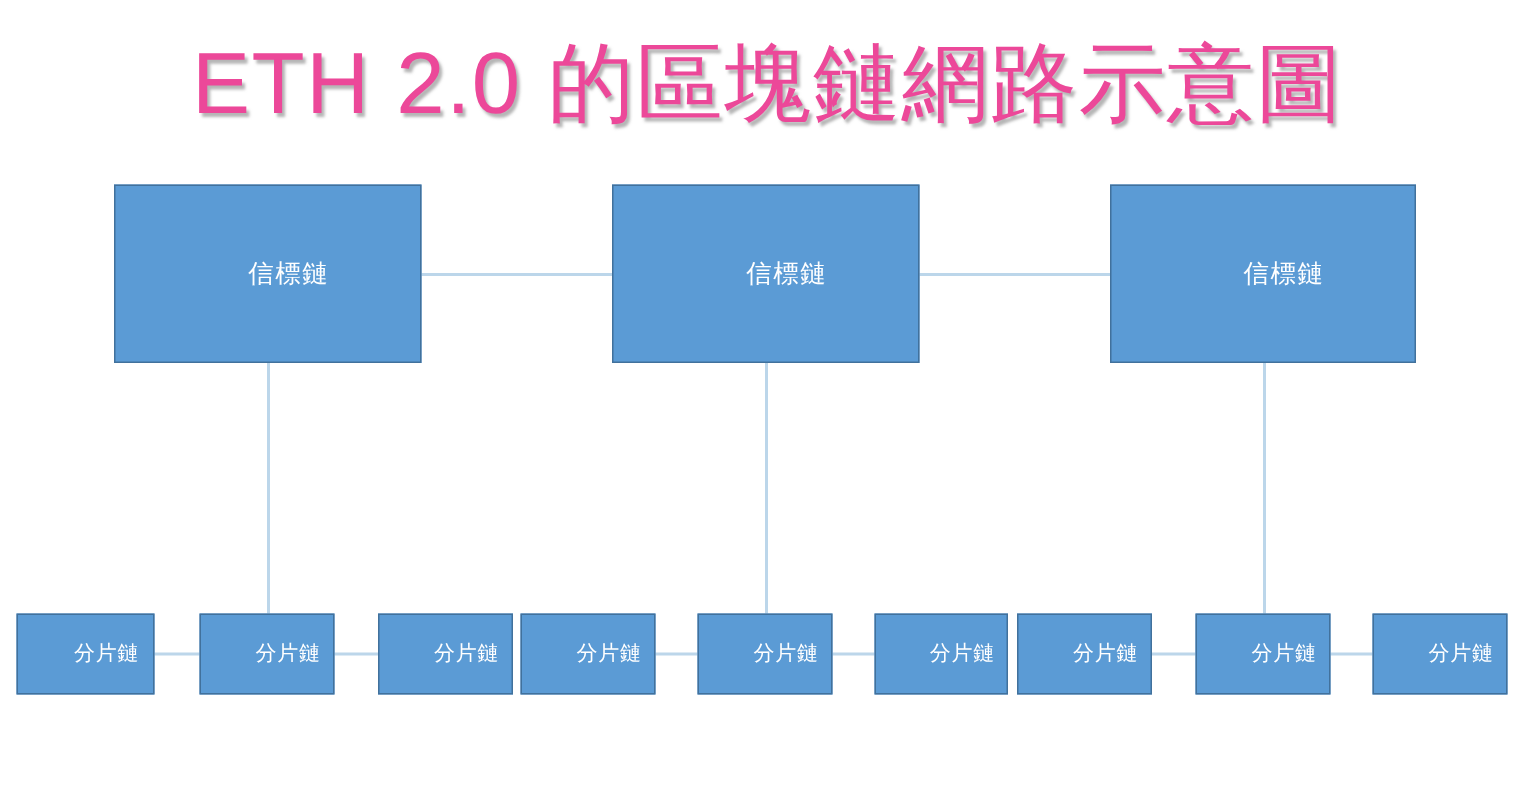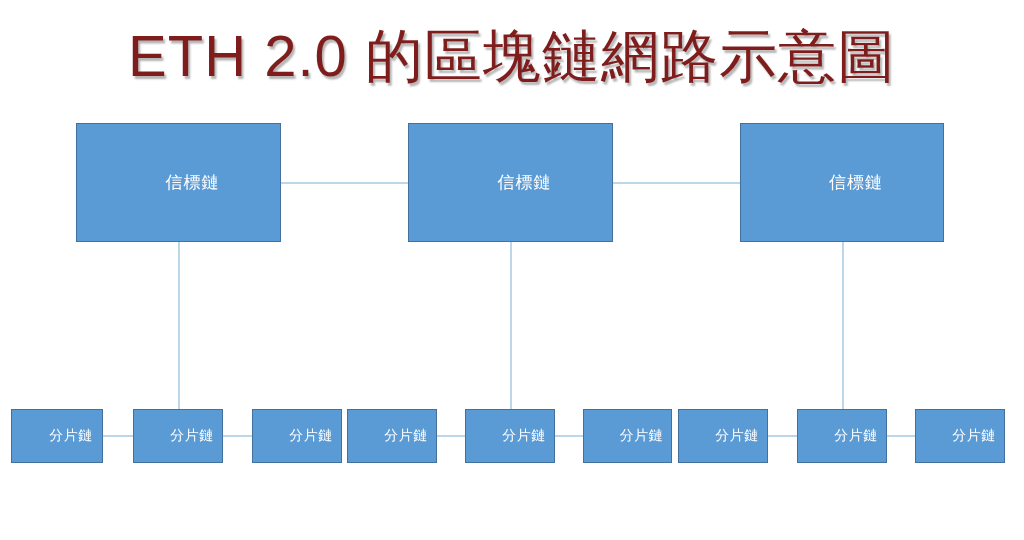--- a/index.html
+++ b/index.html
@@ -21,21 +21,21 @@
   
   #title {
     position: absolute;
     left: 0;
     top: 20px;
     width: 1024px;
     text-align: center;
     font-size: 58px;
     line-height: 72px;
     font-weight: 400;
-    color: #7f1d1d;
+    color: #ec4899;
     letter-spacing: 1px;
     text-shadow: 2px 3px 2px rgba(120,120,120,0.55);
     white-space: nowrap;
   }
 
   
   .conn {
     position: absolute;
     background: #bcd6ea;
   }

